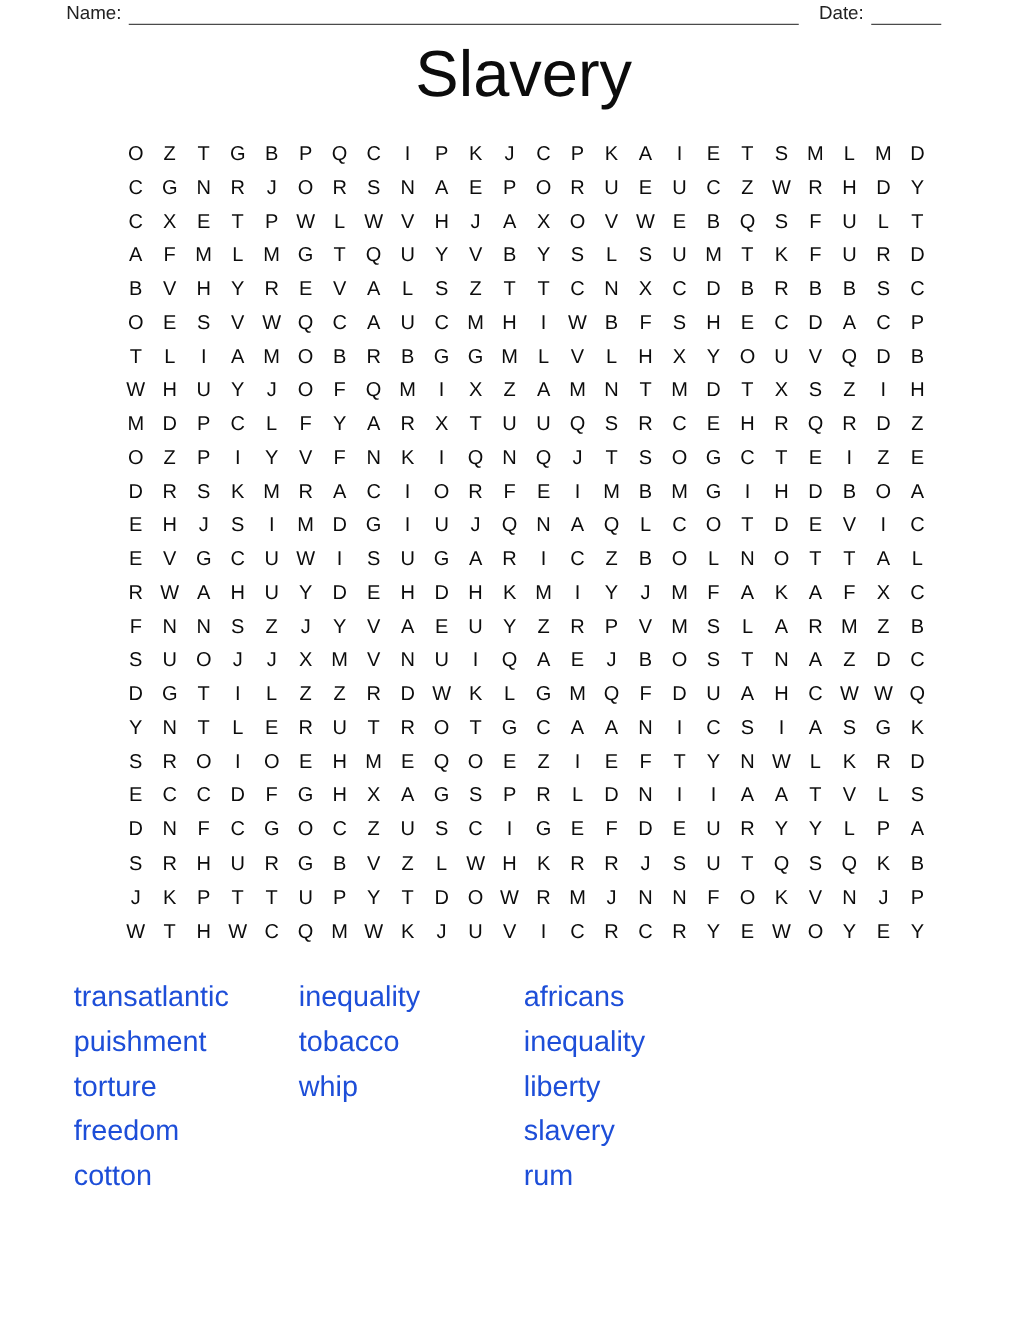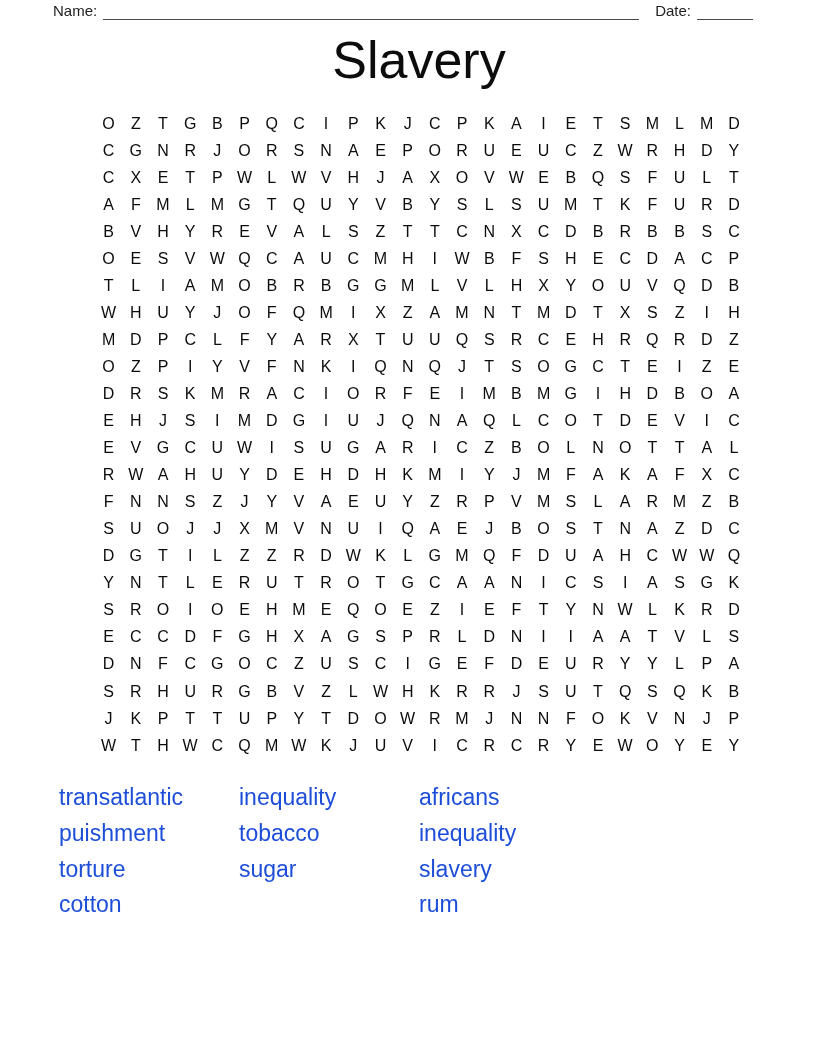--- a/index.html
+++ b/index.html
@@ -684,28 +684,30 @@
       <div class="cell">Y</div>
       <div class="cell">E</div>
       <div class="cell">Y</div>
     </div>
 
   <div class="words">
       <div class="word-col">
         <div class="word">transatlantic</div>
         <div class="word">puishment</div>
         <div class="word">torture</div>
+        <div class="word">freedom</div>
         <div class="word">cotton</div>
       </div>
       <div class="word-col">
         <div class="word">inequality</div>
         <div class="word">tobacco</div>
-        <div class="word">sugar</div>
+        <div class="word">whip</div>
       </div>
       <div class="word-col">
         <div class="word">africans</div>
         <div class="word">inequality</div>
+        <div class="word">liberty</div>
         <div class="word">slavery</div>
         <div class="word">rum</div>
       </div>
     </div>
 
 </div>
 
 </body></html>

